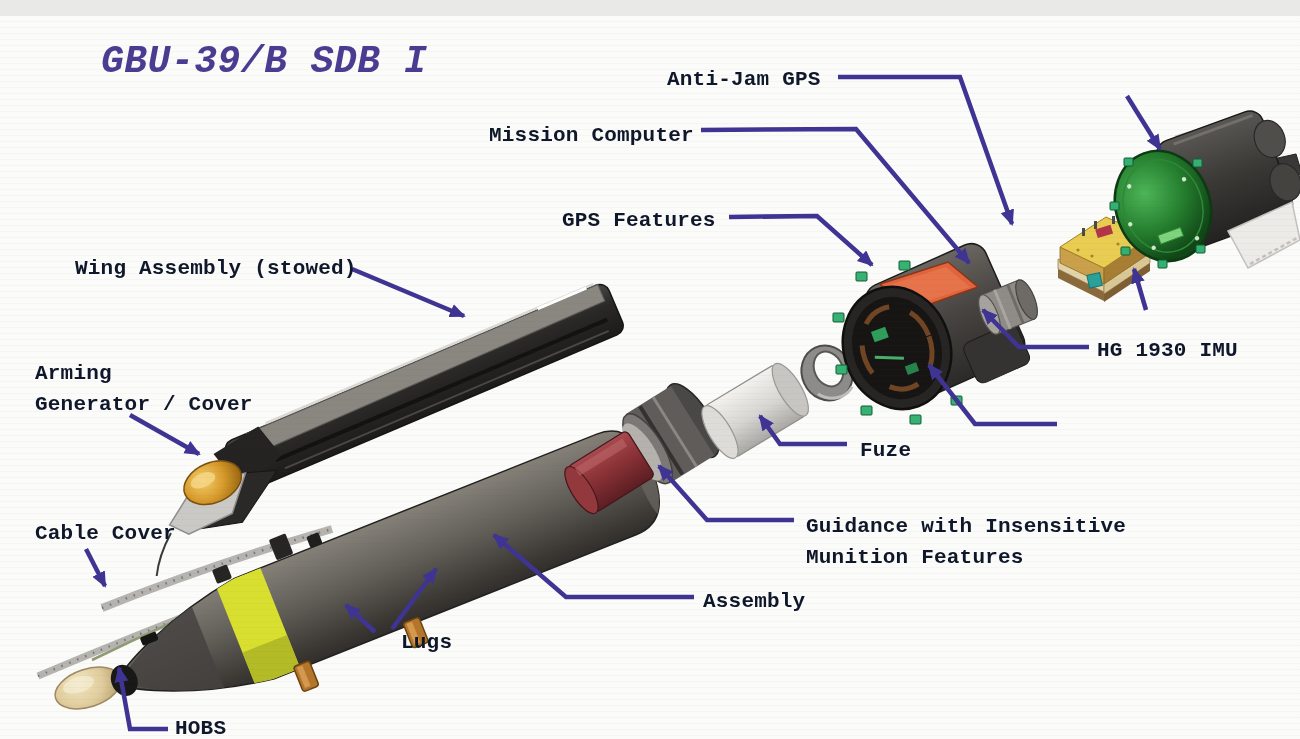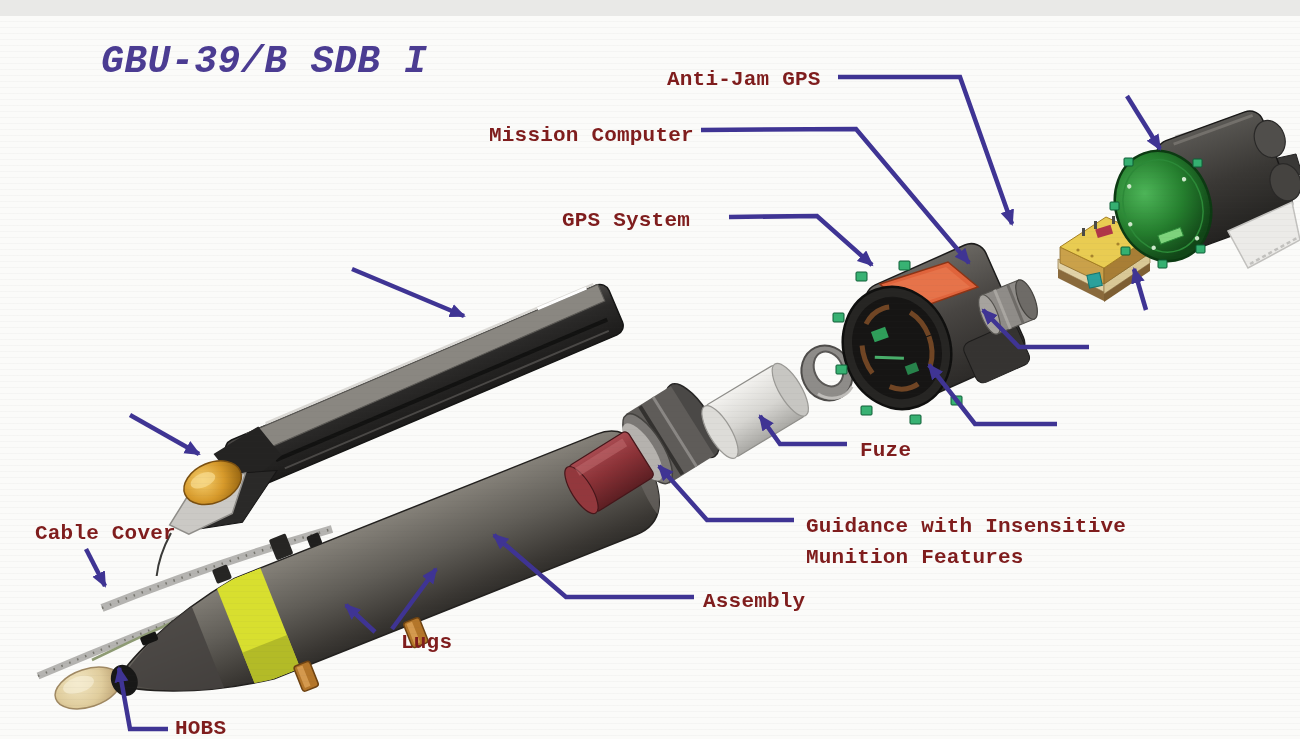--- a/index.html
+++ b/index.html
@@ -4,21 +4,21 @@
 <style>
   html,body{margin:0;padding:0;background:#e9e9e7;}
   #stage{
     position:relative;width:1300px;height:739px;margin:16px auto;
     background:#fbfbf9;overflow:hidden;
     font-family:Liberation Mono, monospace;
   }
   .bg-lines{position:absolute;inset:0;pointer-events:none;
     background:repeating-linear-gradient(180deg,rgba(0,0,0,0) 0 5px,rgba(70,70,70,0.035) 5px 6px);}
   #art{position:absolute;left:0;top:0;width:1300px;height:739px;}
-  .lbl{position:absolute;font-weight:700;font-size:21px;color:#7f1d1d;
+  .lbl{position:absolute;font-weight:700;font-size:21px;color:#0f172a;
     line-height:1.48;white-space:pre-line;letter-spacing:.2px;}
   .title{position:absolute;left:101px;top:24px;font-style:italic;font-weight:700;
     font-size:38px;color:#4b3c92;letter-spacing:.5px;}
 </style>
 </head>
 <body>
 
 <div id="stage">
 
   <svg id="art" viewBox="0 0 1300 739" xmlns="http://www.w3.org/2000/svg">
@@ -261,21 +261,25 @@
       <polyline points="1146,294 1134,253" marker-end="url(#ah)"></polyline>
     </g>
   </svg>
 
   <div class="bg-lines"></div>
 
   <div class="title">GBU-39/B SDB I</div>
 
   <div class="lbl" style="left:667px;top:48px">Anti-Jam GPS</div>
   <div class="lbl" style="left:489px;top:104px">Mission Computer</div>
-  <div class="lbl" style="left:562px;top:189px">GPS System</div>
+  <div class="lbl" style="left:562px;top:189px">GPS Features</div>
+  <div class="lbl" style="left:75px;top:237px">Wing Assembly (stowed)</div>
+  <div class="lbl" style="left:35px;top:342px">Arming
+Generator / Cover</div>
+  <div class="lbl" style="left:1097px;top:319px">HG 1930 IMU</div>
   <div class="lbl" style="left:860px;top:419px">Fuze</div>
   <div class="lbl" style="left:806px;top:495px">Guidance with Insensitive
 Munition Features</div>
   <div class="lbl" style="left:703px;top:570px">Assembly</div>
   <div class="lbl" style="left:35px;top:502px">Cable Cover</div>
   <div class="lbl" style="left:401px;top:611px">Lugs</div>
   <div class="lbl" style="left:175px;top:697px">HOBS</div>
 </div>
 
 </body></html>

